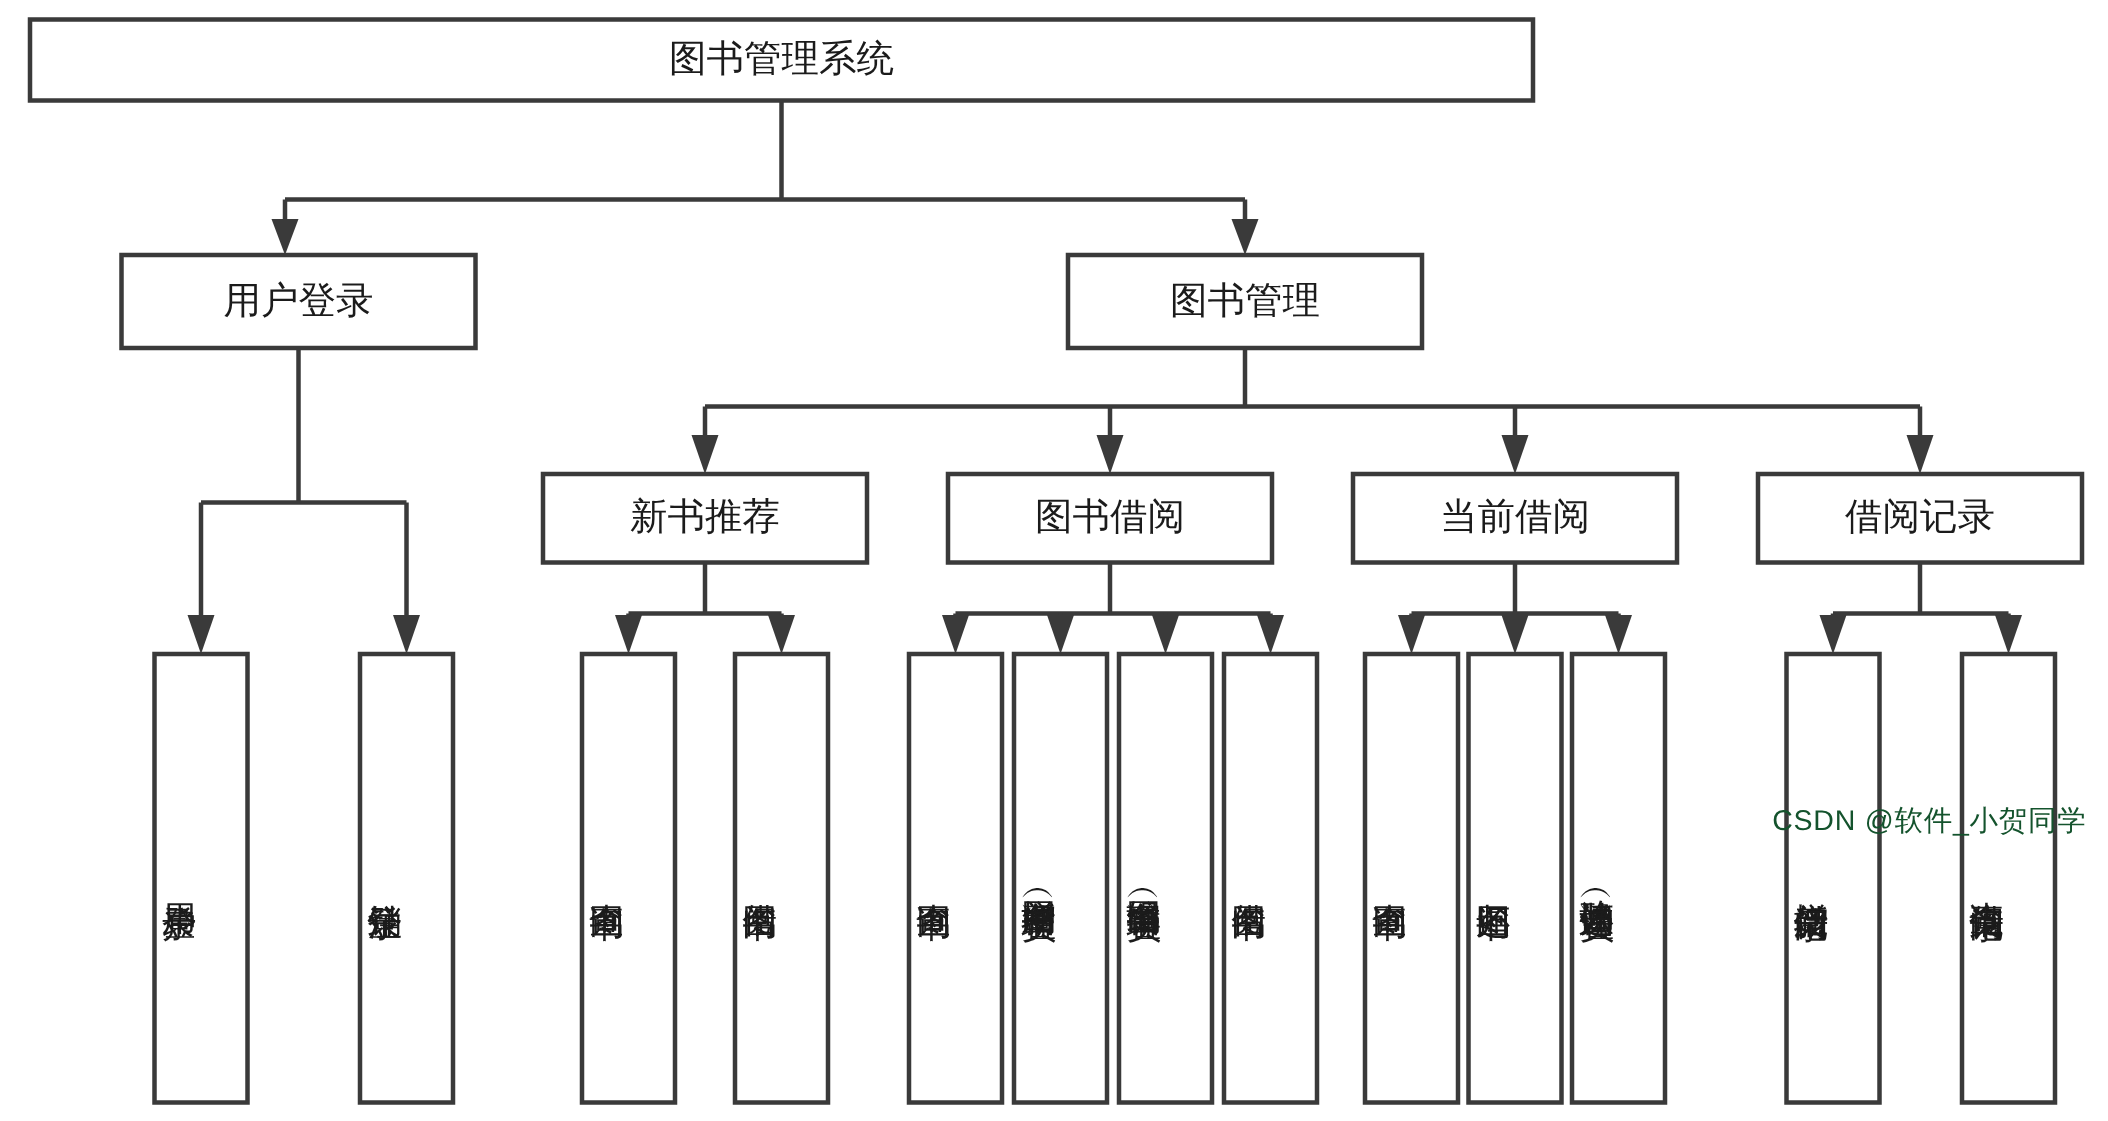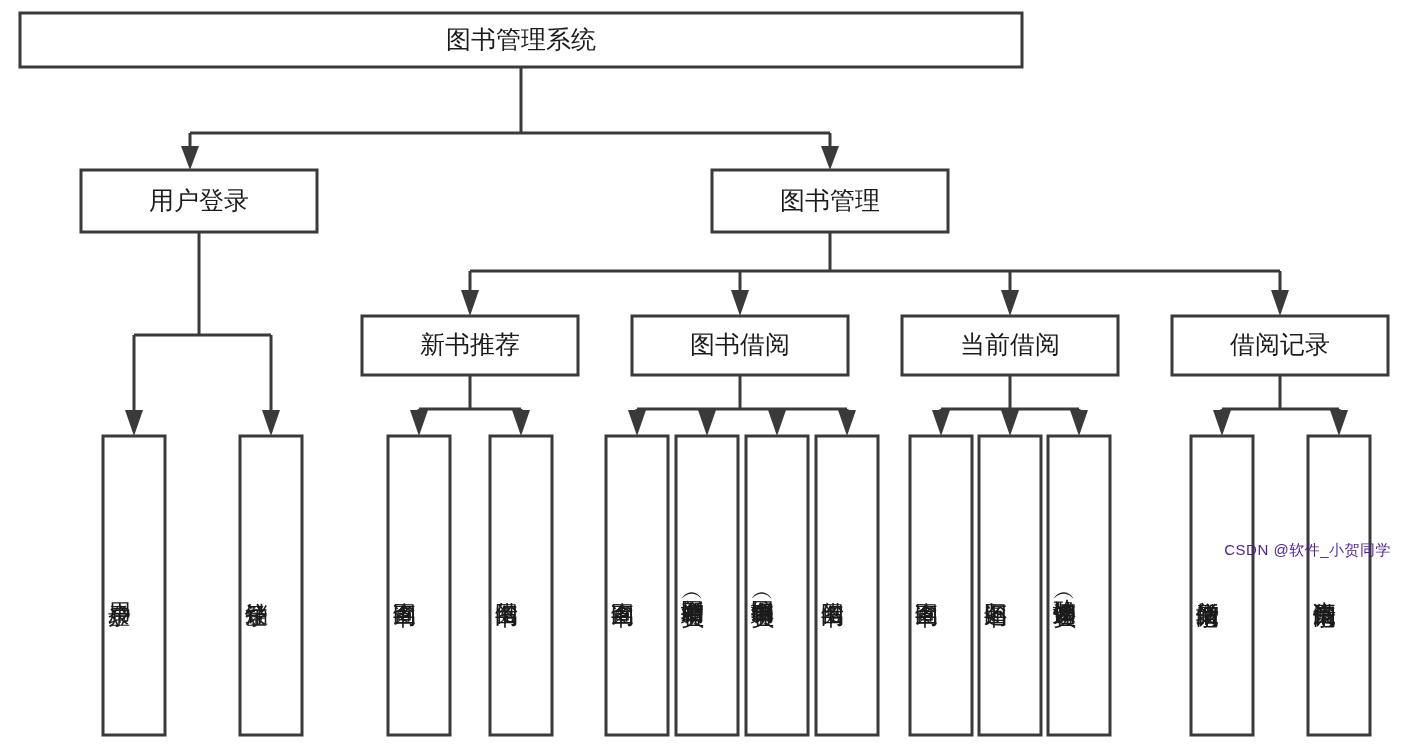--- a/index.html
+++ b/index.html
@@ -69,22 +69,22 @@
     display: flex;
     align-items: center;
     justify-content: center;
     text-align: center;
   }
   .watermark {
     position: absolute;
     right: 14px;
     bottom: 6px;
     font-family: "Liberation Sans", "DejaVu Sans", sans-serif;
-    font-size: 15px;
-    color: #4c1d95;
+    font-size: 19px;
+    color: #14532d;
     letter-spacing: 0.5px;
     user-select: none;
     white-space: nowrap;
   }
 </style>
 </head>
 <body>
 
 <div id="diagram-root">
 

